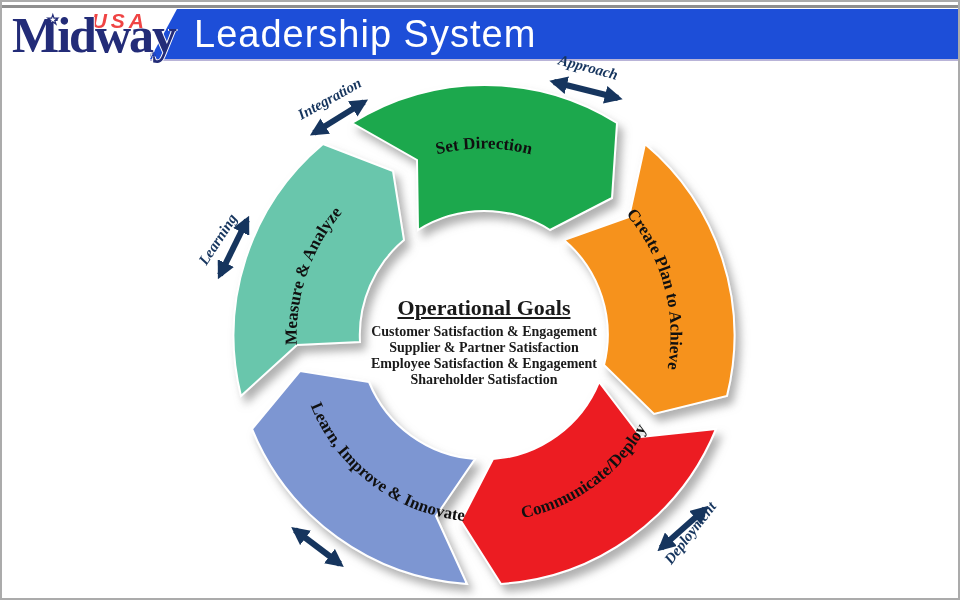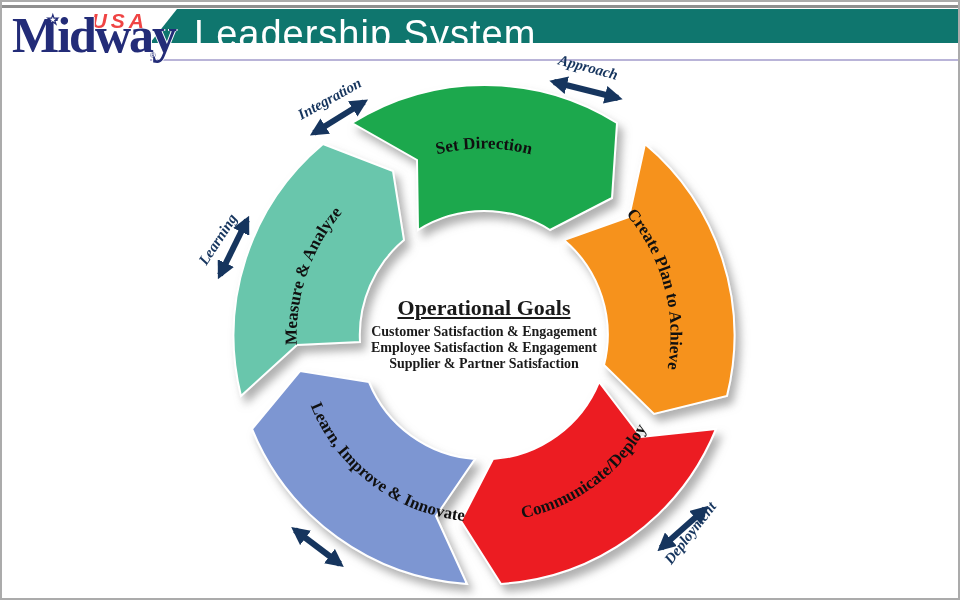--- a/index.html
+++ b/index.html
@@ -8,22 +8,22 @@
   .slide {
     position:relative; width:956px; height:596px;
     border:2px solid #ababab; background:#ffffff; overflow:hidden;
   }
 
   
   .top-rule { position:absolute; left:0; right:0; top:3px; height:3px; background:#8f8f8f; }
 
   
   .banner {
-    position:absolute; left:148px; right:0; top:7px; height:34px;
-    background:#0f766e;
+    position:absolute; left:148px; right:0; top:7px; height:50px;
+    background:#1d4ed8;
     clip-path:polygon(27px 0, 100% 0, 100% 100%, 0 100%);
   }
   .banner-title {
     position:absolute; left:44px; top:4px;
     color:#ffffff; font-size:38px; font-weight:400; letter-spacing:1px;
     font-family:"Liberation Sans", sans-serif;
   }
   .banner-underline { position:absolute; left:148px; right:0; top:57px; height:2px; background:#b9b4d8; }
 
   
@@ -133,17 +133,18 @@
 
     <text class="outer-label" text-anchor="middle" transform="translate(585,70) rotate(15)">Approach</text>
     <text class="outer-label" text-anchor="middle" transform="translate(330,101) rotate(-29)">Integration</text>
     <text class="outer-label" text-anchor="middle" transform="translate(220,240) rotate(-57)">Learning</text>
     <text class="outer-label" text-anchor="middle" transform="translate(692,534) rotate(-52)">Deployment</text>
   </svg>
 
   <div class="center-goals">
     <div class="goals-title">Operational Goals</div>
     <div class="goal-line">Customer Satisfaction &amp; Engagement</div>
+    <div class="goal-line">Supplier &amp; Partner Satisfaction</div>
     <div class="goal-line">Employee Satisfaction &amp; Engagement</div>
-    <div class="goal-line">Supplier &amp; Partner Satisfaction</div>
+    <div class="goal-line">Shareholder Satisfaction</div>
   </div>
 
 </div>
 
 </body></html>

